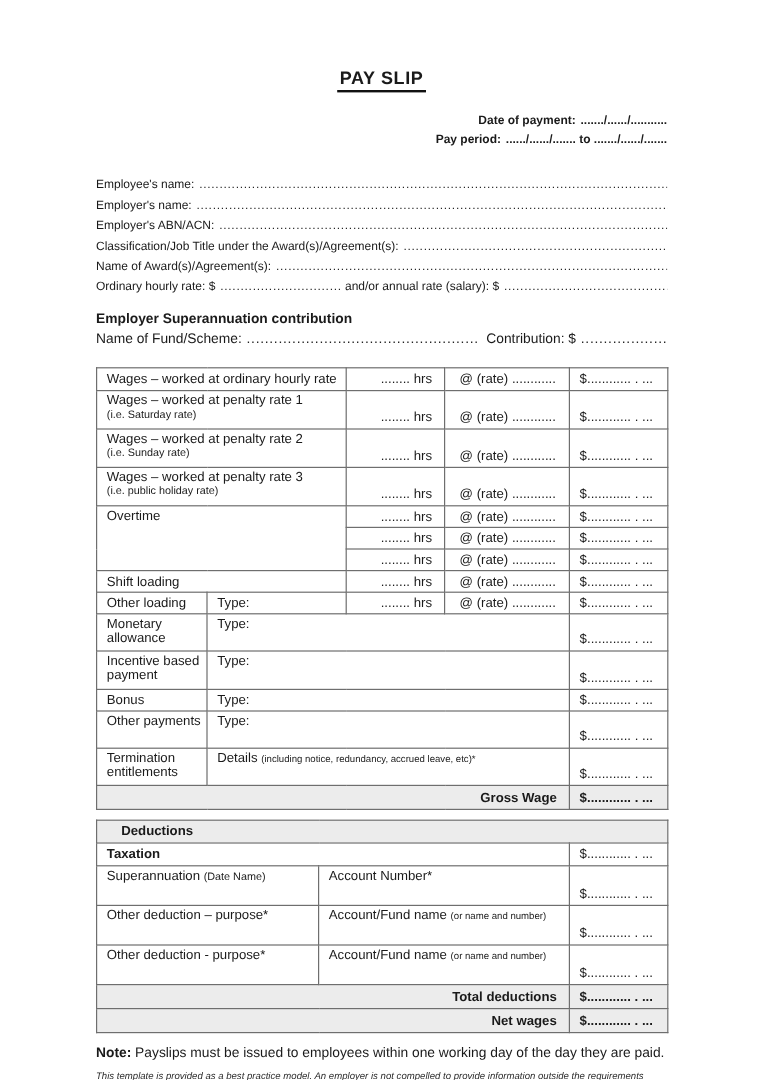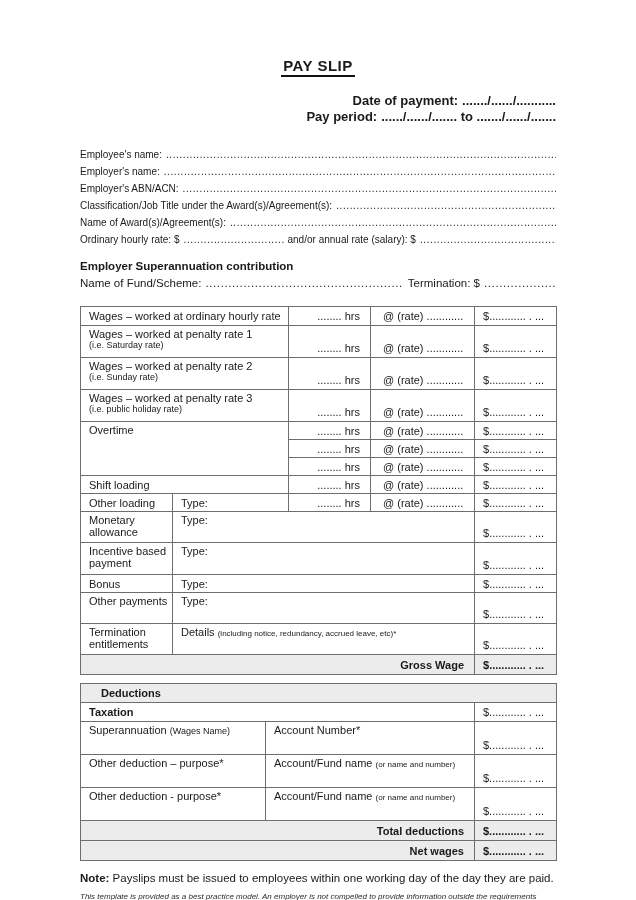--- a/index.html
+++ b/index.html
@@ -6,21 +6,21 @@
   .page{position:relative;width:636px;height:900px;background:#fff;overflow:hidden;
         font-family:"Liberation Sans", sans-serif;color:#1a1a1a;}
   .content{position:absolute;left:80px;top:0;width:476px;}
 
   
   .title-wrap{margin-top:57px;text-align:center;}
   .title{display:inline-block;font-size:15px;font-weight:bold;letter-spacing:.5px;
          border-bottom:2px solid #111;padding:0 2px 1px 2px;}
 
   
-  .hdr{margin-top:16px;text-align:right;font-weight:bold;font-size:13px;line-height:16px;}
+  .hdr{margin-top:16px;text-align:right;font-weight:bold;font-size:10px;line-height:16px;}
   .hdr .lbl{margin-right:4px;}
 
   
   .details{margin-top:24px;font-size:10px;}
   .dline{display:flex;align-items:baseline;height:17px;white-space:nowrap;}
   .dline .lbl{flex:0 0 auto;margin-right:4px;}
   .leader{flex:1 1 auto;overflow:hidden;white-space:nowrap;letter-spacing:.6px;color:#222;}
   .leader.fx105{flex:0 0 100px;}
   .leader.fx72{flex:0 0 72px;}
 
@@ -96,21 +96,21 @@
         <span class="leader fx105">........................................................................................................................................................................................</span>
         <span class="lbl" style="margin-left:4px;">and/or annual rate (salary): $</span>
         <span class="leader">........................................................................................................................................................................................</span>
       </div>
     </div>
 
     <div class="sec-head">Employer Superannuation contribution</div>
     <div class="dline" style="font-size:11.5px;">
       <span class="lbl">Name of Fund/Scheme:</span>
       <span class="leader">........................................................................................................................................................................................</span>
-      <span class="lbl" style="margin-left:5px;">Termination: $</span>
+      <span class="lbl" style="margin-left:5px;">Contribution: $</span>
       <span class="leader fx72">........................................................................................................................................................................................</span>
     </div>
 
     <table class="wages">
       <colgroup>
           <col style="width:92px">
           <col style="width:116px">
           <col style="width:82px">
           <col style="width:104px">
           <col style="width:82px">
@@ -221,21 +221,21 @@
       <tbody>
           <tr class="h18 shade">
         <td class="dhdr" colspan="3">Deductions</td>
       </tr>
       <tr class="h18">
         <td class="lbl bold" colspan="2">Taxation</td>
         <td class="amt">$............ . ...</td>
       </tr>
       <tr class="h29">
         <td class="lbl vt">
-          <span>Superannuation</span> <span class="sub">(Wages Name)</span>
+          <span>Superannuation</span> <span class="sub">(Date Name)</span>
         </td>
         <td class="lbl vt">Account Number*</td>
         <td class="amt vb">$............ . ...</td>
       </tr>
       <tr class="h29">
         <td class="lbl vt">Other deduction – purpose*</td>
         <td class="lbl vt">
           <span>Account/Fund name</span> <span class="tiny">(or name and number)</span>
         </td>
         <td class="amt vb">$............ . ...</td>

